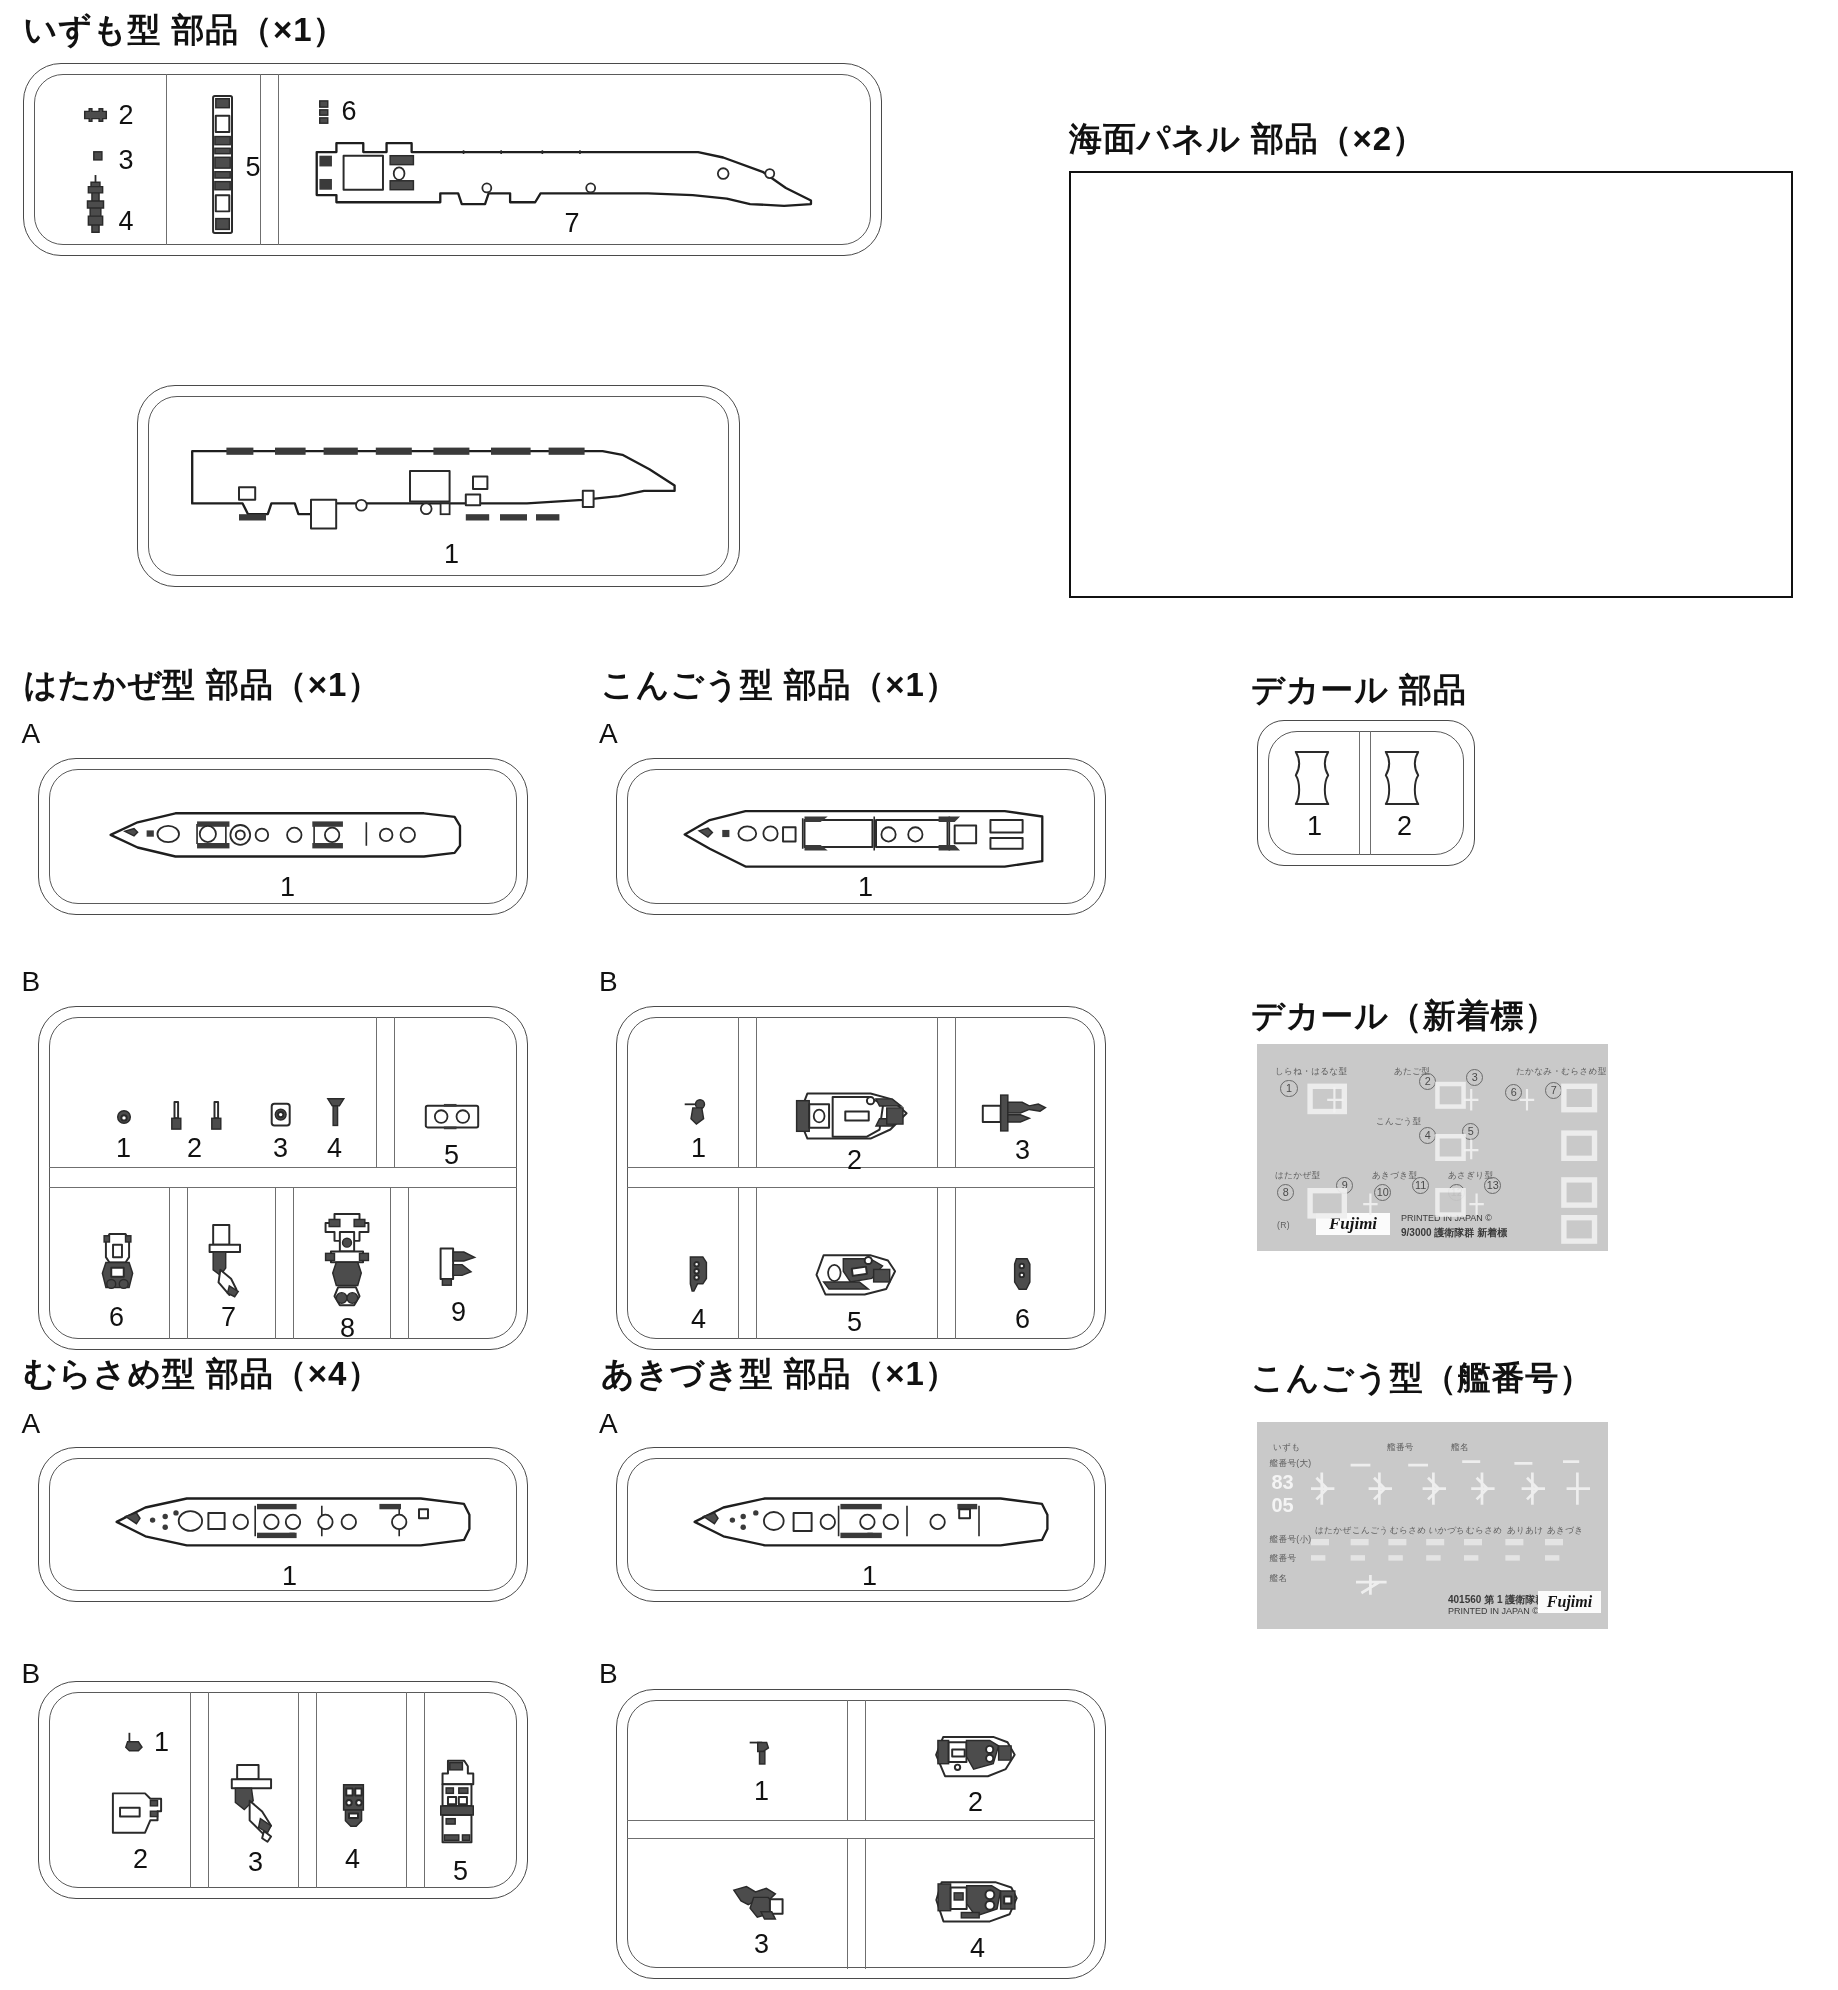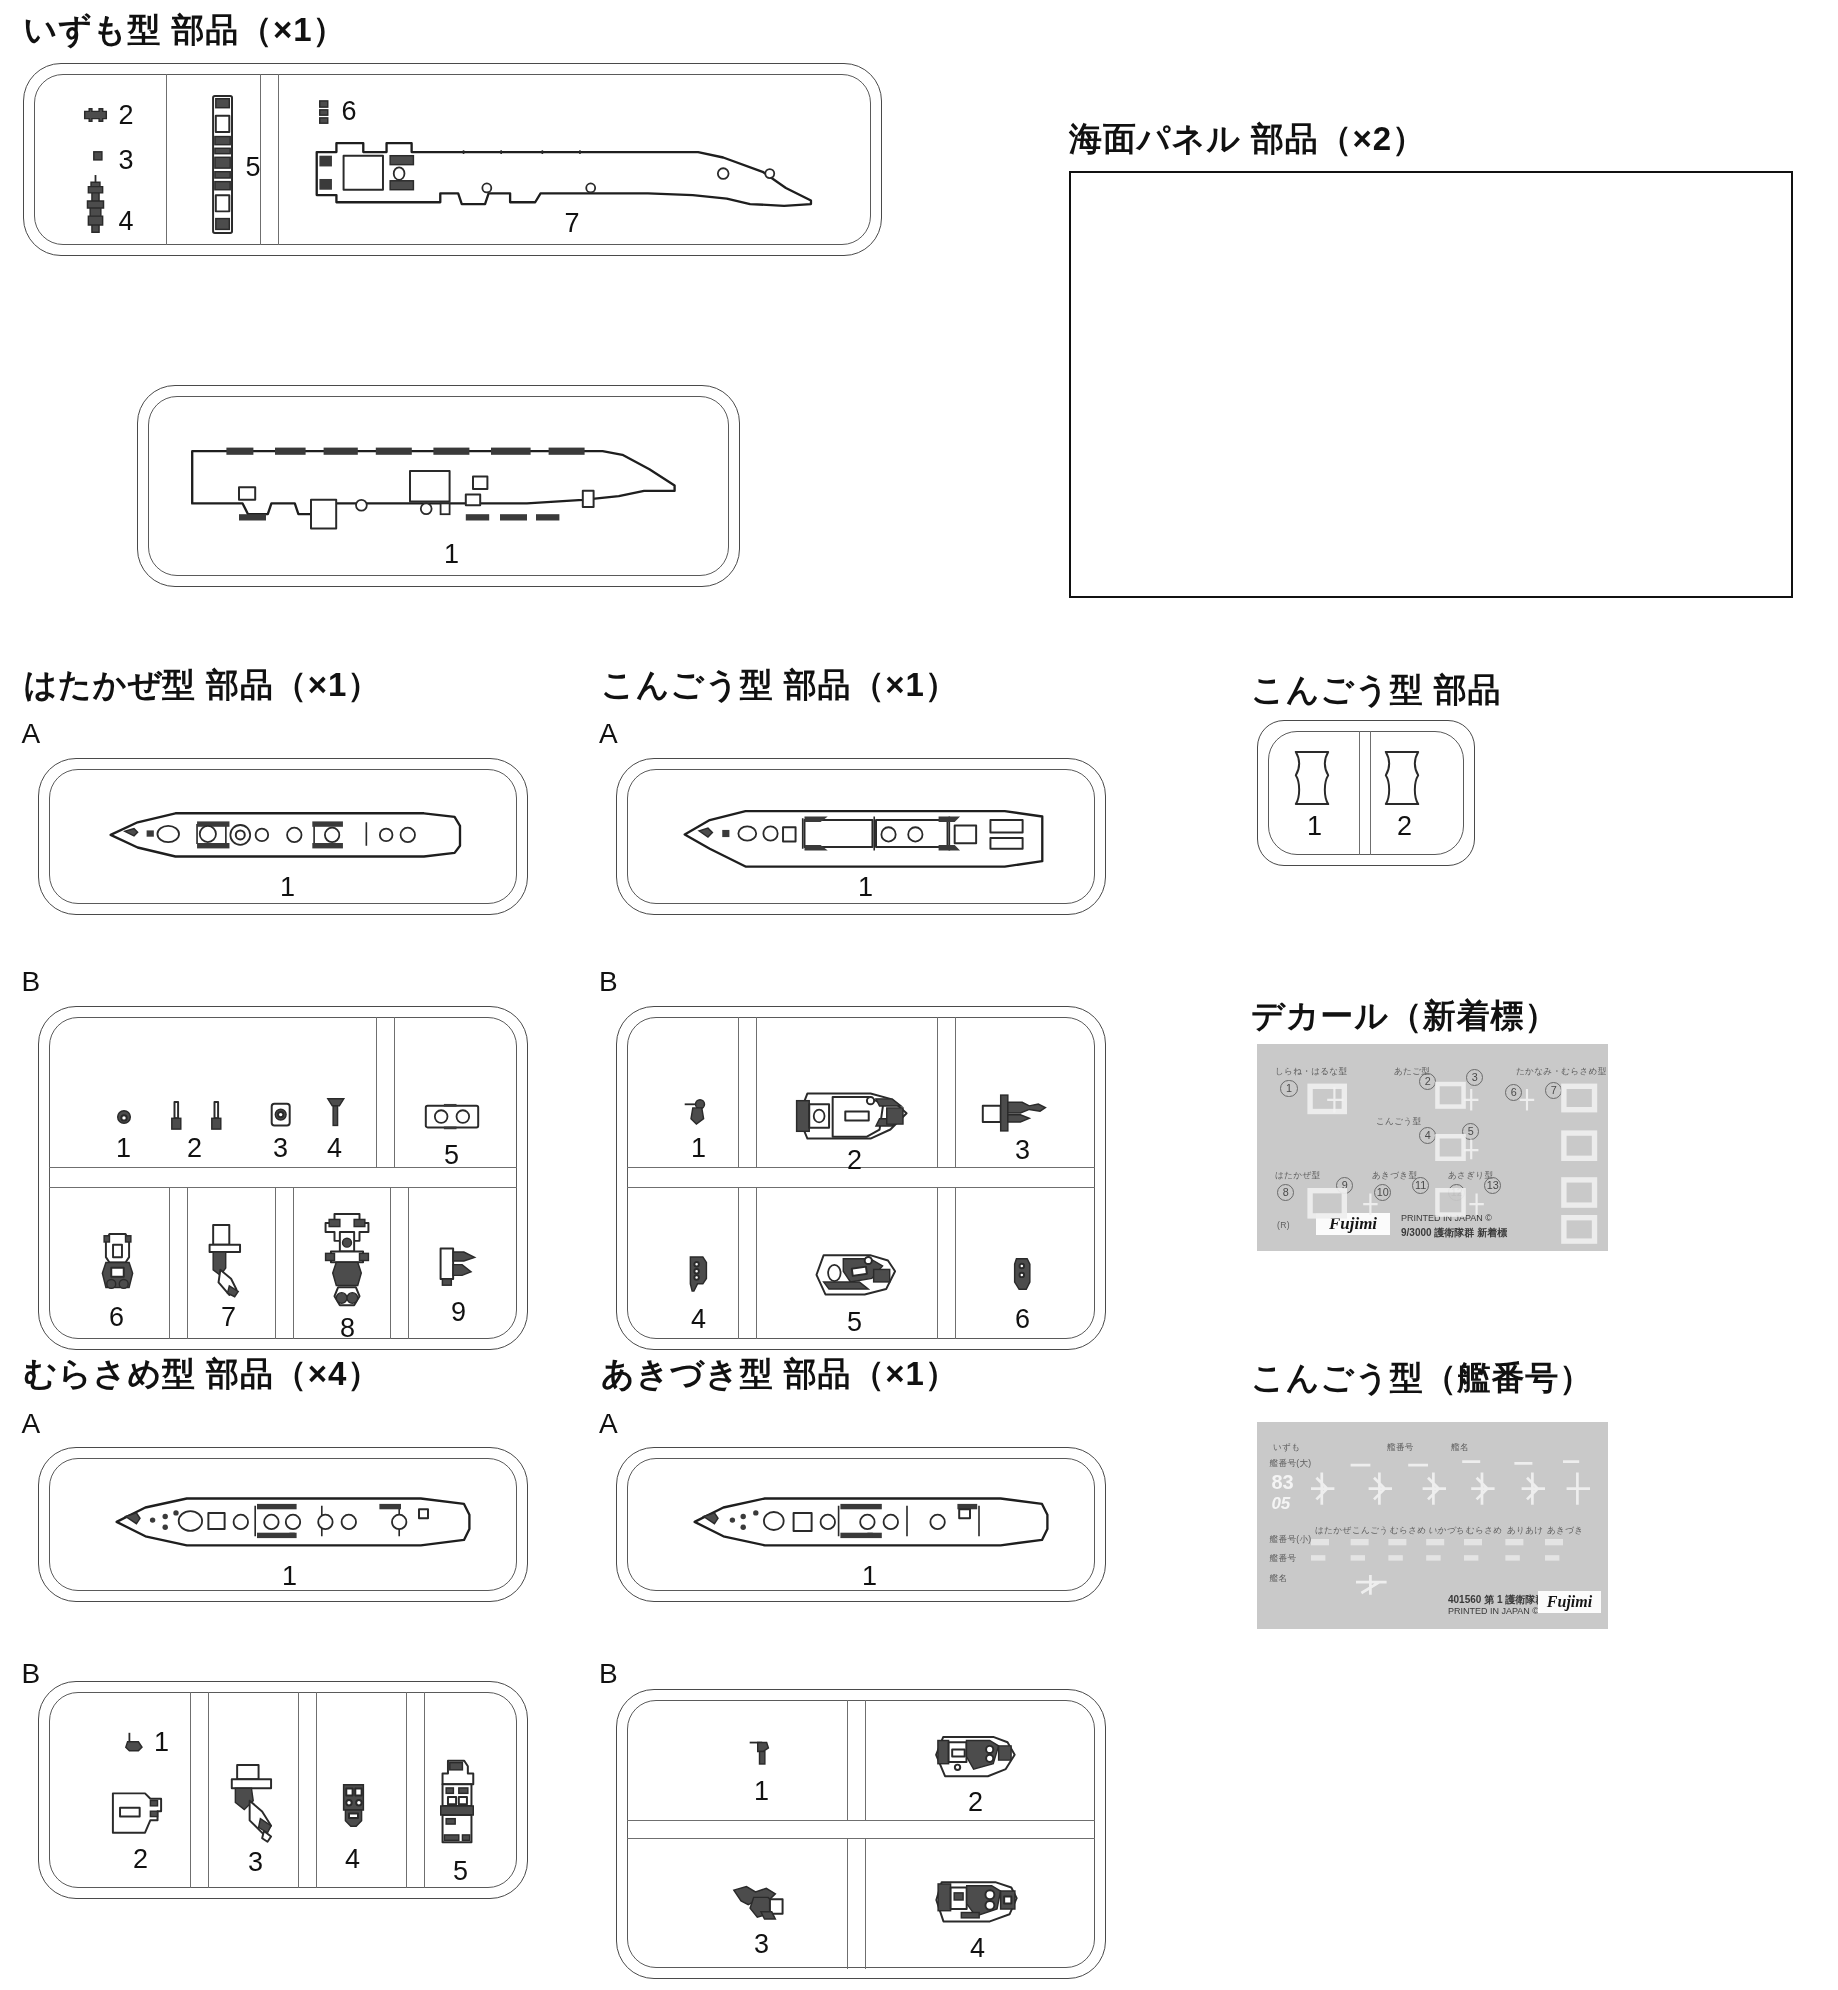--- a/index.html
+++ b/index.html
@@ -353,21 +353,21 @@
 
   <svg style="position:absolute;left:394px;top:250px;" width="21.6" height="34" viewBox="0 0 24 38">
     <path class="ptd" d="M6 2h12l3 6v20l-4 8H9l-5-8V8z"></path>
     <circle class="pt" cx="12" cy="10" r="2.5"></circle>
       <circle class="pt" cx="12" cy="20" r="2.5"></circle>
   </svg>
   <div class="pnum" style="left:398px;top:299px;">6</div>
 </div>
 
 <div class="sect" style="left:1251px;top:673px;">
-  <div class="hdr">こんごう型 部品</div>
+  <div class="hdr">デカール 部品</div>
 </div>
 <div class="sprue" style="left:1257px;top:720px;width:216px;height:144px;border-radius:27px;">
   <div class="cell-v" style="left:101px;top:10px;height:124px;"></div>
   <div class="cell-v" style="left:112px;top:10px;height:124px;"></div>
   <svg style="position:absolute;left:36px;top:29px;" width="36" height="56" viewBox="0 0 40 62">
     <path class="pt" d="M2 2h36c-5 8-5 18 0 26-5 8-5 24 0 32H2c5-8 5-24 0-32 5-8 5-18 0-26z"></path>
   </svg>
   <div class="pnum" style="left:49px;top:92px;">1</div>
   <svg style="position:absolute;left:126px;top:29px;" width="36" height="56" viewBox="0 0 40 62">
     <path class="pt" d="M2 2h36c-5 8-5 18 0 26-5 8-5 24 0 32H2c5-8 5-24 0-32 5-8 5-18 0-26z"></path>
@@ -431,21 +431,21 @@
   </svg>
 </div>
 
 <div class="sect" style="left:1251px;top:1361px;">
   <div class="hdr">こんごう型（艦番号）</div>
 </div>
 <div class="decal" style="left:1257px;top:1422px;width:351px;height:207px;">
   <div class="dtxt" style="left:16px;top:20px;">いずも</div>
   <div class="dtxt" style="left:12.6px;top:36px;">艦番号(大)</div>
   <div class="dwhite" style="left:14.4px;top:49px;font-size:20px;">83</div>
-  <div class="dwhite" style="left:14.4px;top:72px;font-size:17px;font-style:italic;">05</div>
+  <div class="dwhite" style="left:14.4px;top:72px;font-size:20px;">05</div>
   <div class="dtxt" style="left:130px;top:20px;">艦番号</div>
   <div class="dtxt" style="left:194px;top:20px;">艦名</div>
   <div class="dtxt" style="left:12.6px;top:112px;">艦番号(小)</div>
   <div class="dtxt" style="left:12.6px;top:131px;">艦番号</div>
   <div class="dtxt" style="left:12.6px;top:151px;">艦名</div>
   <div class="dtxt" style="left:58px;top:103px;">はたかぜ</div>
   <div class="dtxt" style="left:95px;top:103px;">こんごう</div>
   <div class="dtxt" style="left:133px;top:103px;">むらさめ</div>
   <div class="dtxt" style="left:171px;top:103px;font-style:italic;">いかづち</div>
   <div class="dtxt" style="left:209px;top:103px;">むらさめ</div>

